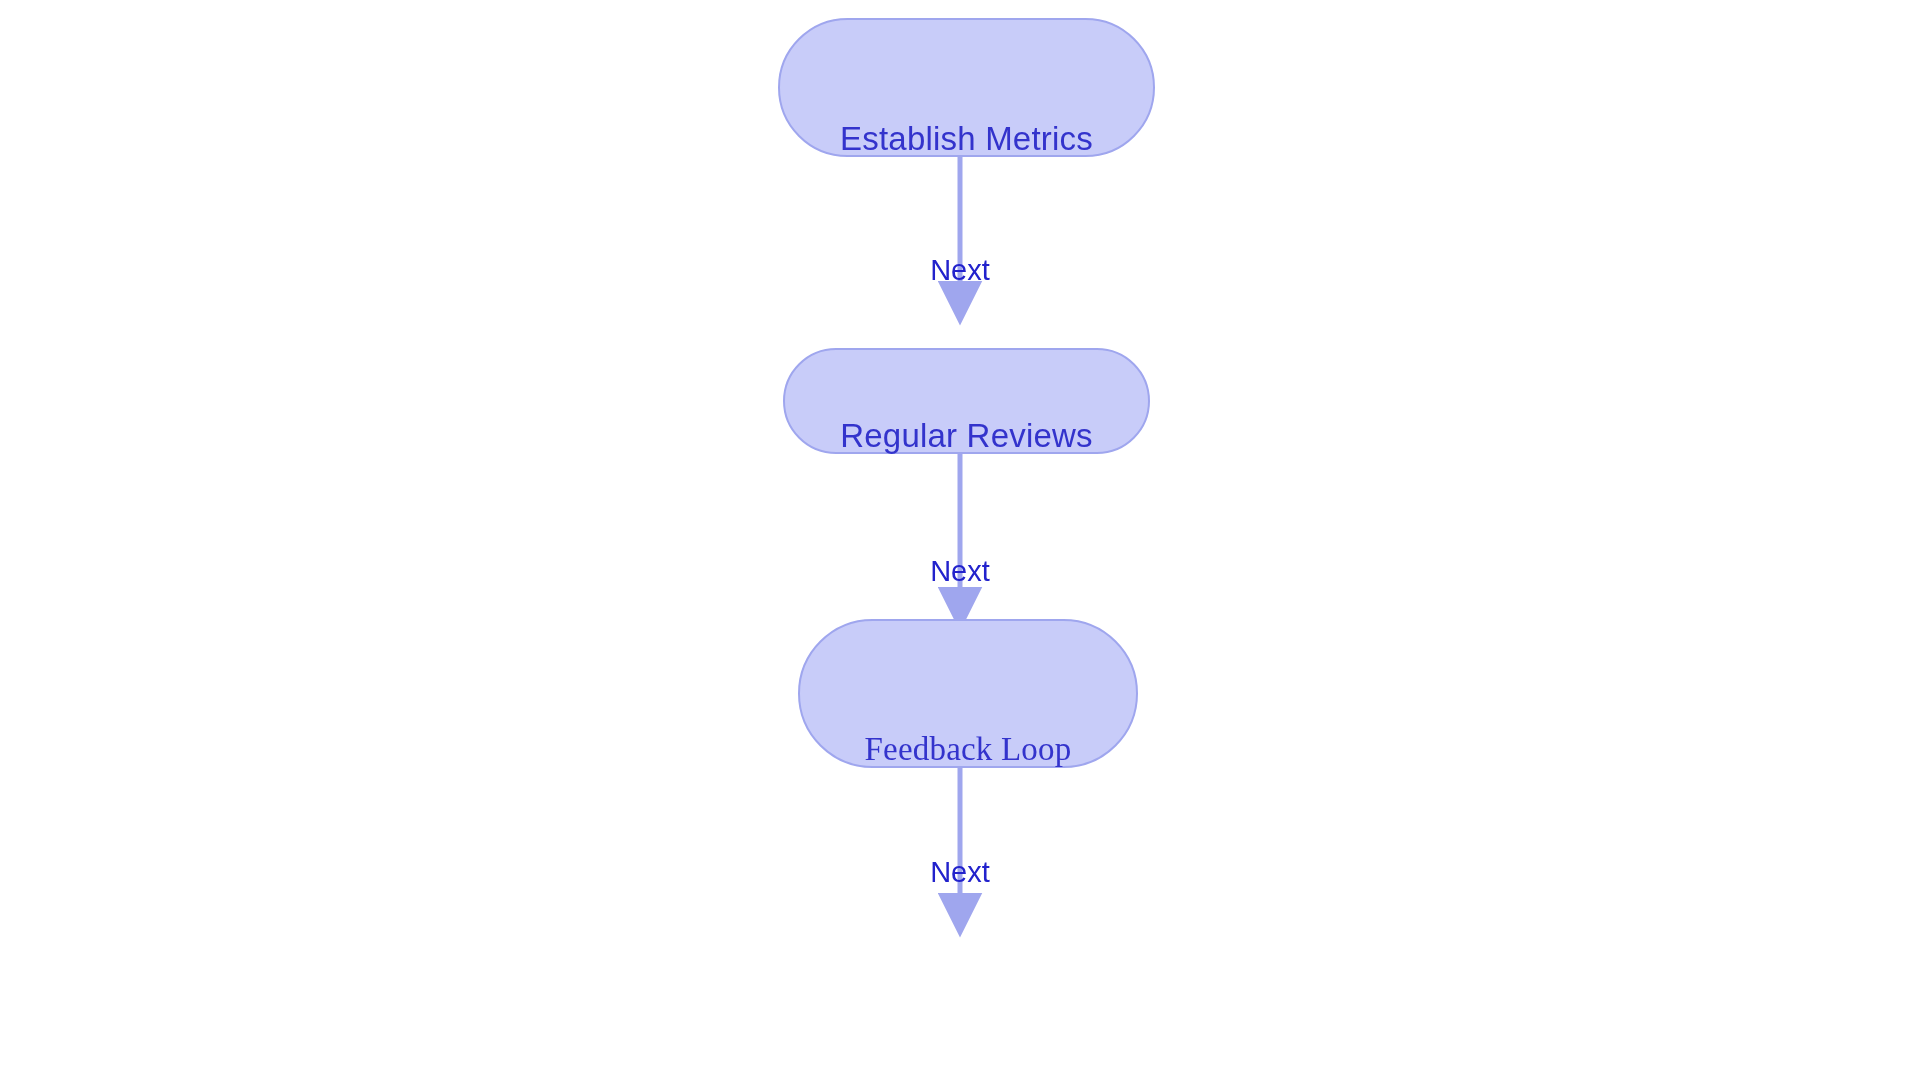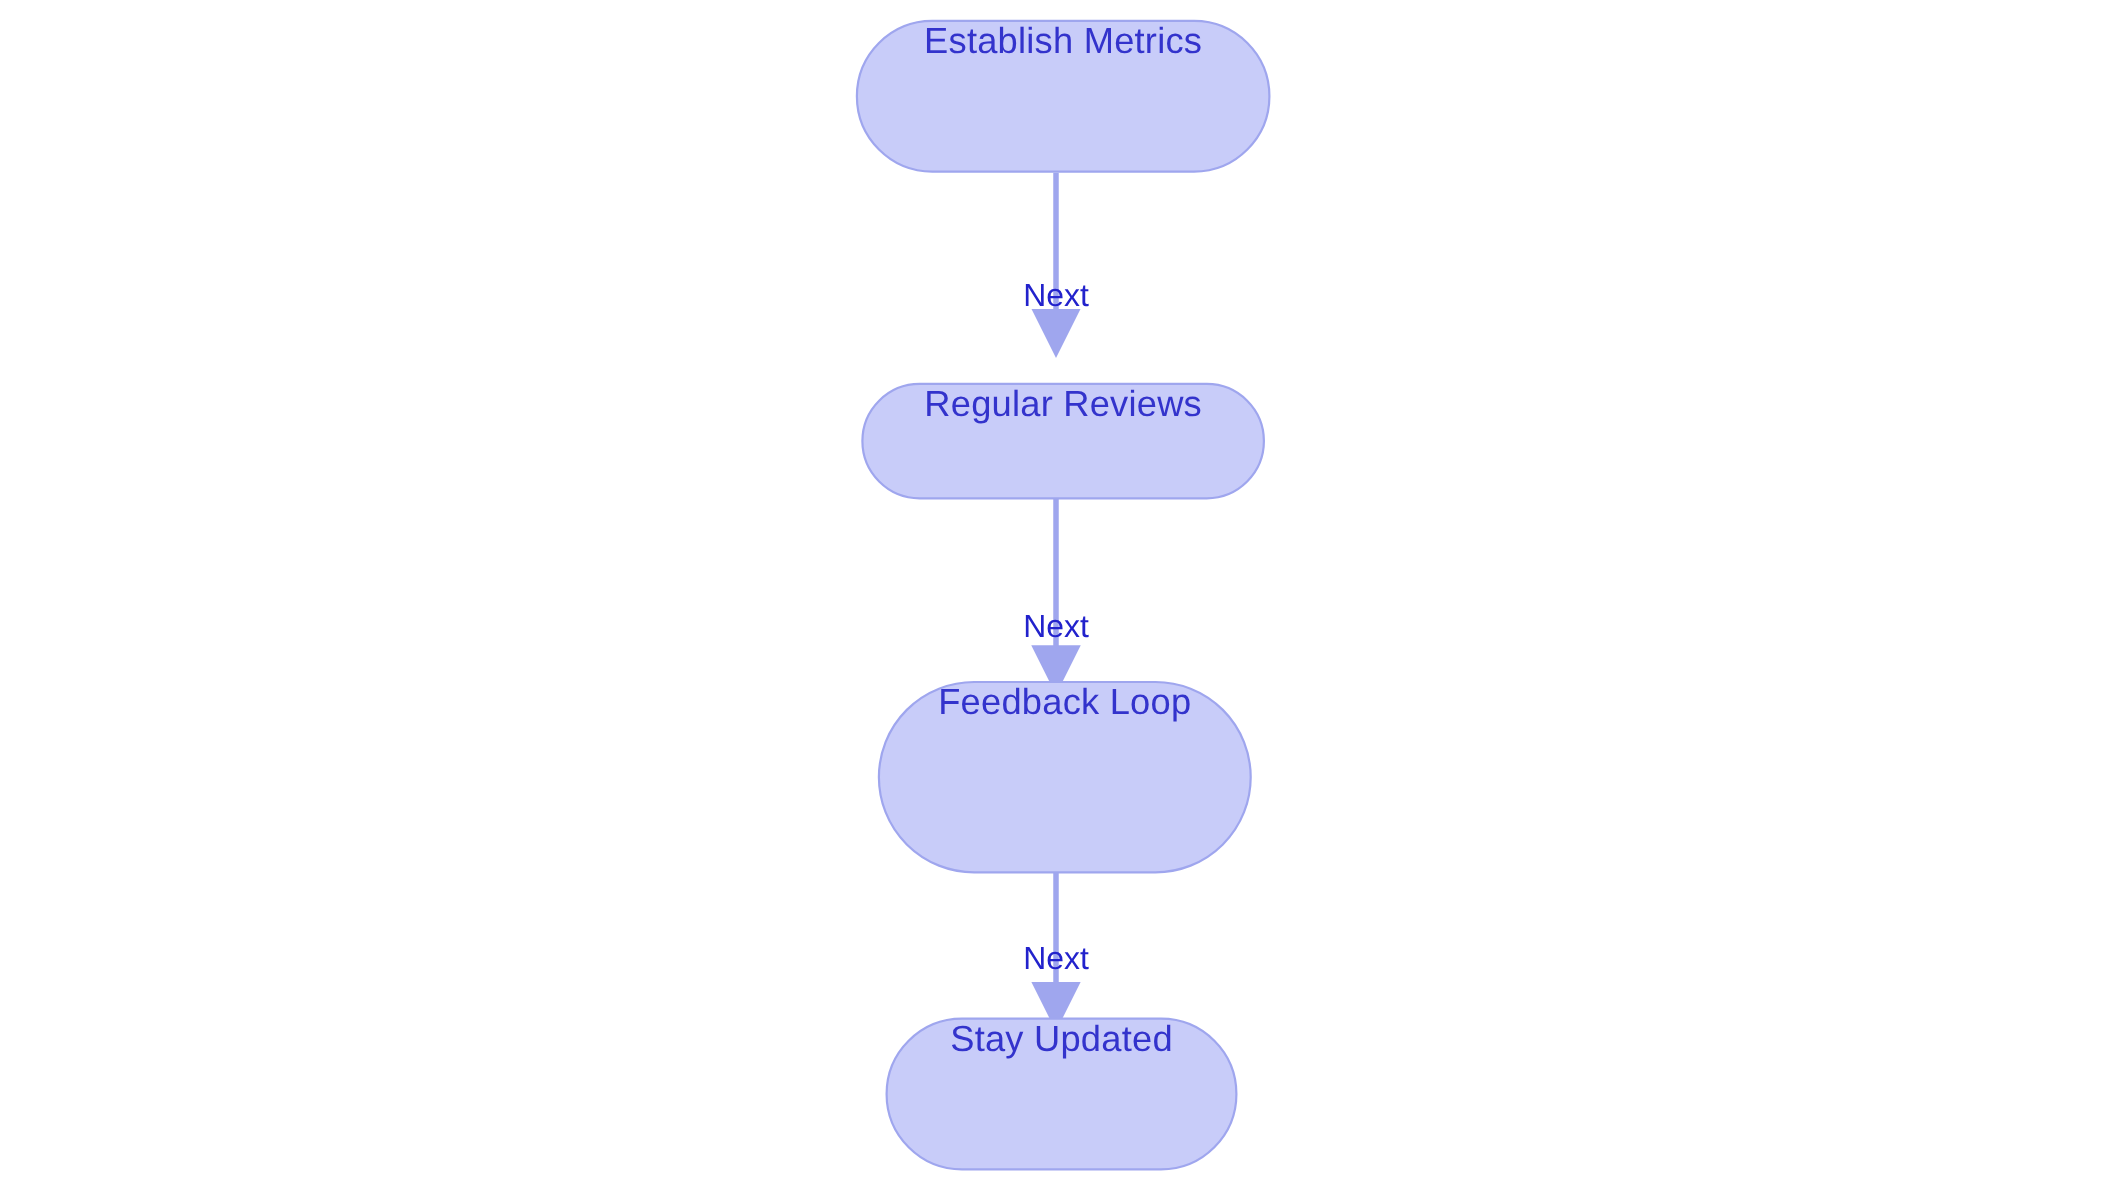--- a/index.html
+++ b/index.html
@@ -23,40 +23,40 @@
   }
 
   
   .node {
     position: absolute;
     box-sizing: border-box;
     background: #c8ccf9;
     border: 2px solid #9fa6ee;
     border-radius: 9999px;
     display: flex;
-    align-items: flex-start;
+    align-items: flex-end;
     justify-content: center;
     color: #3333cc;
     font-size: 33px;
     font-family: "Liberation Sans", sans-serif;
     font-weight: 400;
     letter-spacing: 0.2px;
     white-space: nowrap;
     line-height: 1;
   }
 
   .node-label {
     color: #3333cc;
     font-size: 33px;
     line-height: 1;
   }
 
   #node-0 { left: 778px; top: 18px;  width: 377px; height: 139px; }
   #node-1 { left: 783px; top: 313px; width: 367px; height: 106px; margin-top: 35px; }
-  #node-2 { left: 798px; top: 619px; width: 340px; height: 175px; }
+  #node-2 { left: 798px; top: 619px; width: 340px; height: 149px; font-family: Liberation Serif, serif; }
   #node-3 { left: 805px; top: 925px; width: 320px; height: 139px; }
 
   
   .edge {
     position: absolute;
     left: 0;
     top: 0;
     width: 1920px;
     height: 1083px;
     pointer-events: none;
@@ -107,17 +107,14 @@
   </div>
 
   <div class="node" id="node-1">
     <span class="node-label">Regular Reviews</span>
   </div>
 
   <div class="node" id="node-2">
     <span class="node-label">Feedback Loop</span>
   </div>
 
-  <div class="node" id="node-3">
-    <span class="node-label">Stay Updated</span>
-  </div>
 
 </div>
 
 </body></html>

